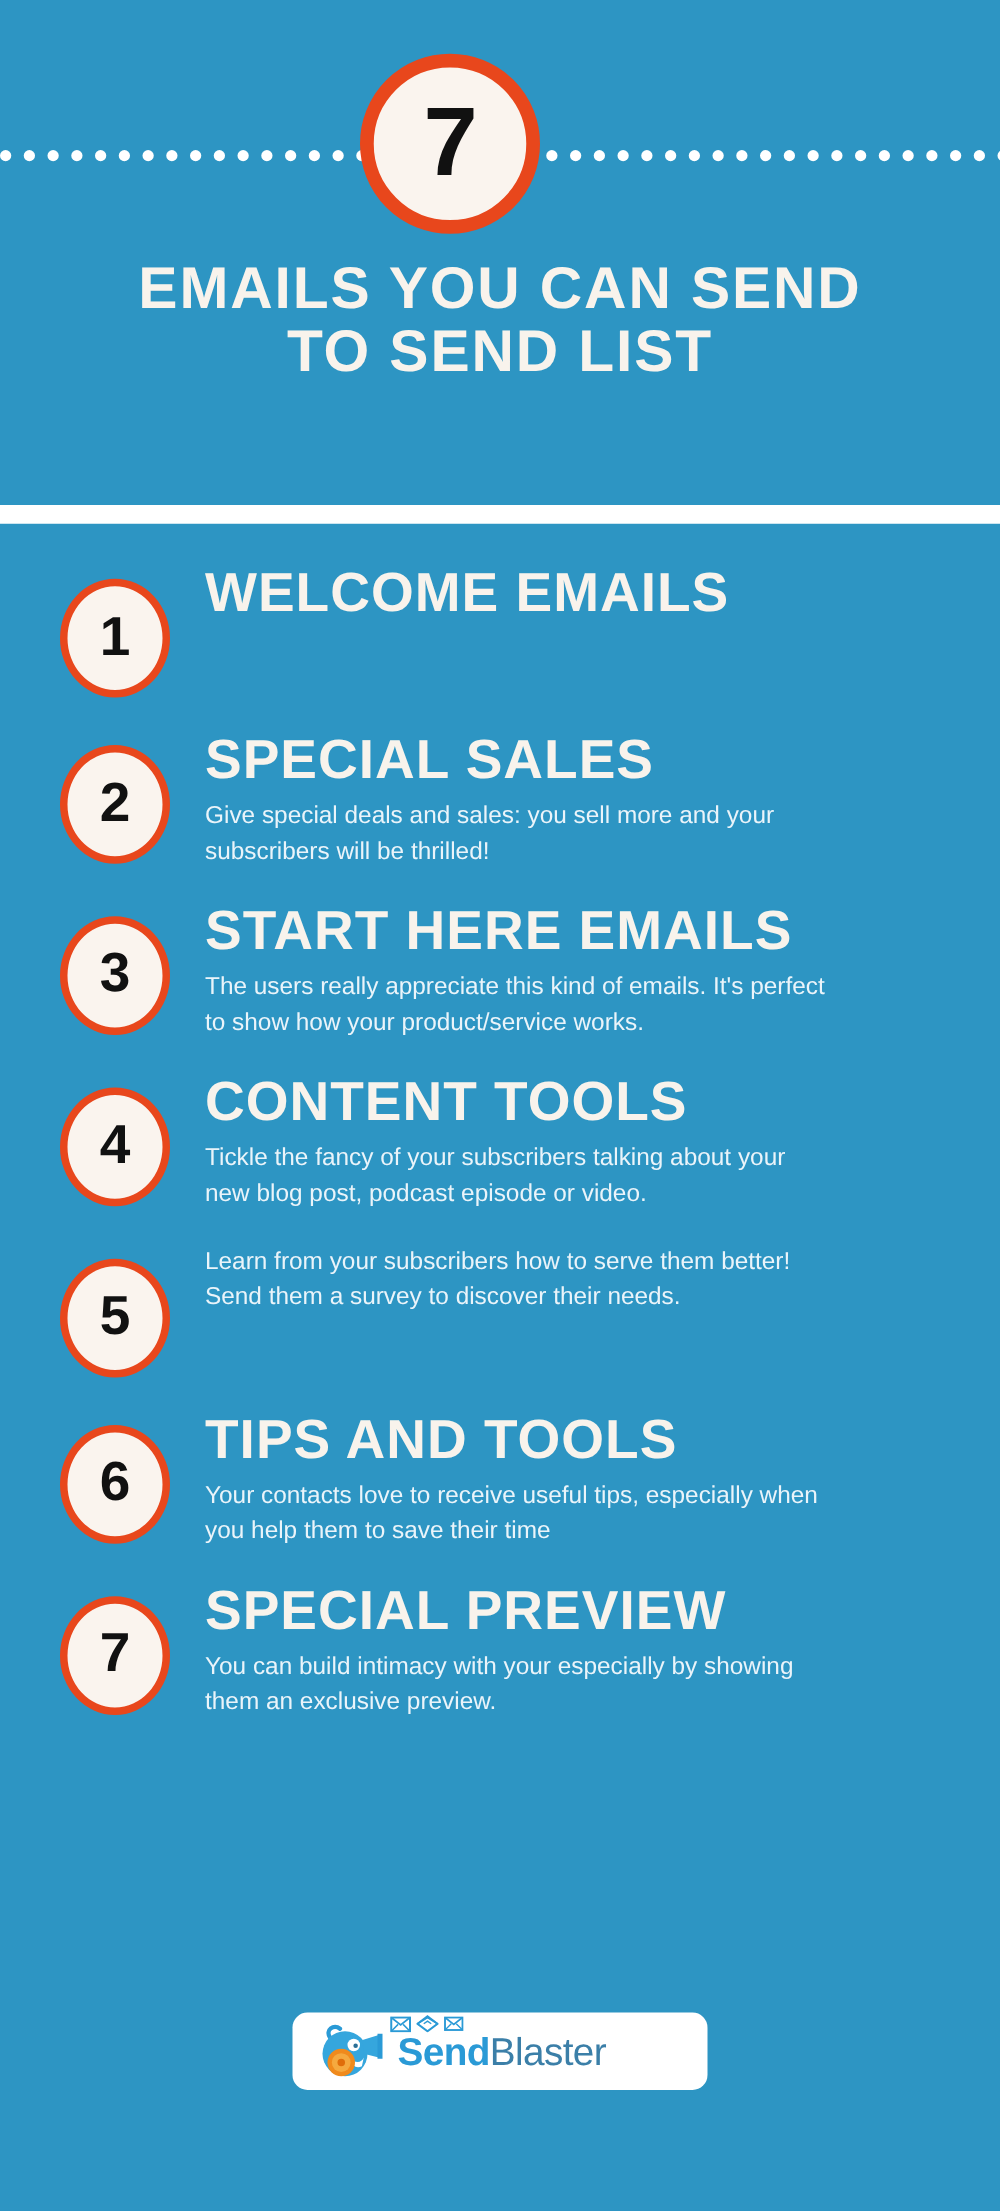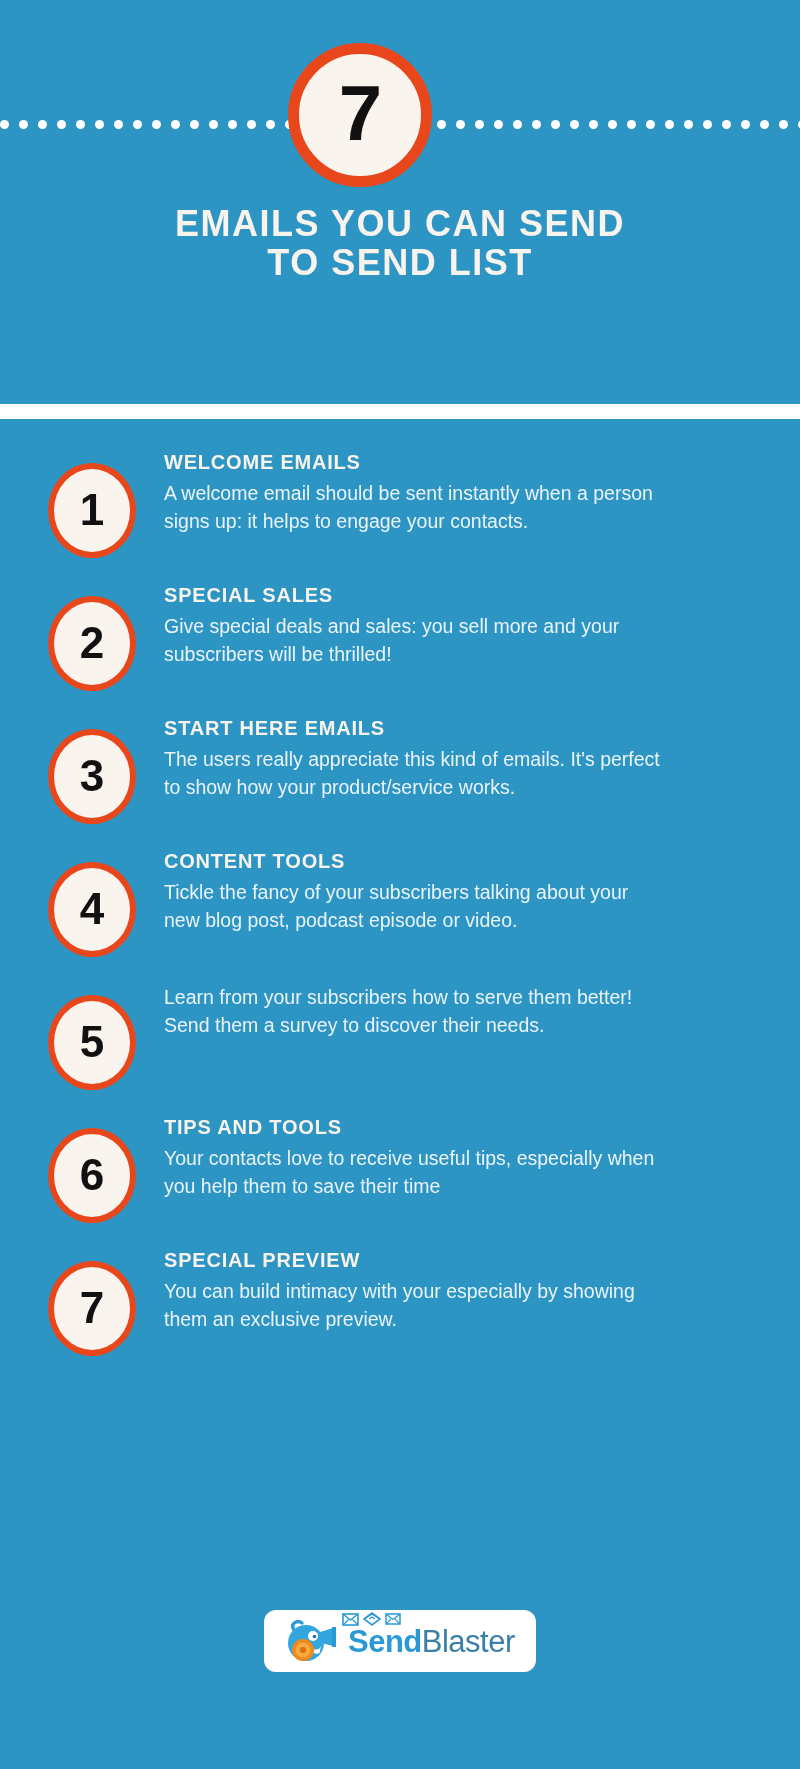--- a/index.html
+++ b/index.html
@@ -68,21 +68,21 @@
     margin-top: -4px;
   }
 
   .header-title {
     position: absolute;
     left: 0;
     top: 205px;
     width: 800px;
     text-align: center;
     color: #f8f3ec;
-    font-size: 36px;
+    font-size: 47px;
     font-weight: bold;
     line-height: 1.08;
     letter-spacing: 1.5px;
     padding: 0 30px;
     box-sizing: border-box;
   }
   .header-title .l2 { display: block; }
 
   .white-band {
     position: absolute;
@@ -131,21 +131,21 @@
     margin-top: -2px;
   }
 
   .item-body {
     flex: 1 1 auto;
     padding-left: 28px;
     padding-top: 2px;
   }
   .item-title {
     color: #f8f3ec;
-    font-size: 20px;
+    font-size: 44px;
     font-weight: bold;
     letter-spacing: 0.8px;
     line-height: 1.1;
     margin: 0 0 6px 0;
   }
   .item-desc {
     color: #eaf4fa;
     font-size: 19.5px;
     font-weight: normal;
     line-height: 1.45;
@@ -156,21 +156,21 @@
   
   .footer {
     position: absolute;
     left: 0;
     top: 1610px;
     width: 800px;
     display: flex;
     justify-content: center;
   }
   .logo-card {
-    width: 272px;
+    width: 332px;
     height: 62px;
     background: #ffffff;
     border-radius: 12px;
     display: flex;
     align-items: center;
     padding-left: 16px;
     box-sizing: border-box;
   }
   .logo-mark {
     flex: 0 0 auto;
@@ -265,21 +265,20 @@
 
 <div class="white-band"></div>
 
 <div class="list-wrap" id="list-wrap">
     <div class="item">
       <div class="item-circle">
         <span class="num">1</span>
       </div>
       <div class="item-body">
         <h2 class="item-title">WELCOME EMAILS</h2>
-        <p class="item-desc">A welcome email should be sent instantly when a person signs up: it helps to engage your contacts.</p>
       </div>
     </div>
     <div class="item">
       <div class="item-circle">
         <span class="num">2</span>
       </div>
       <div class="item-body">
         <h2 class="item-title">SPECIAL SALES</h2>
         <p class="item-desc">Give special deals and sales: you sell more and your subscribers will be thrilled!</p>
       </div>

